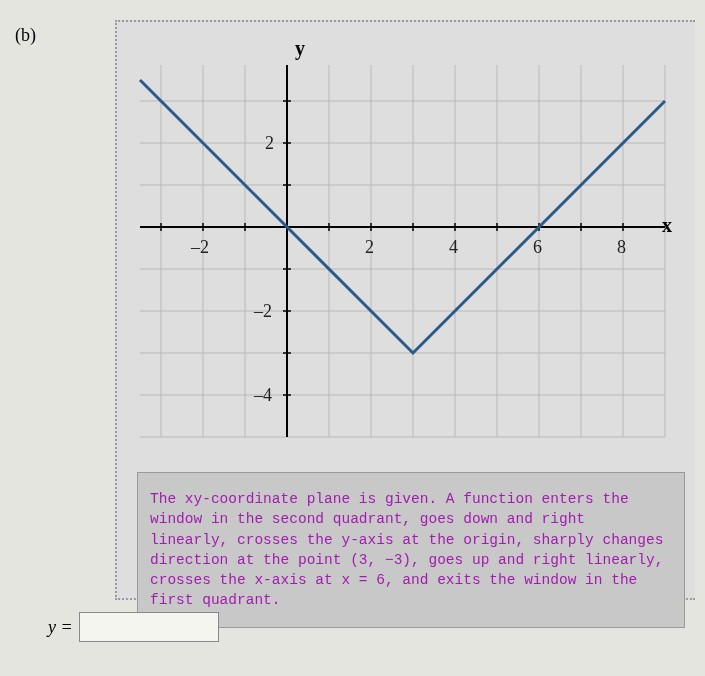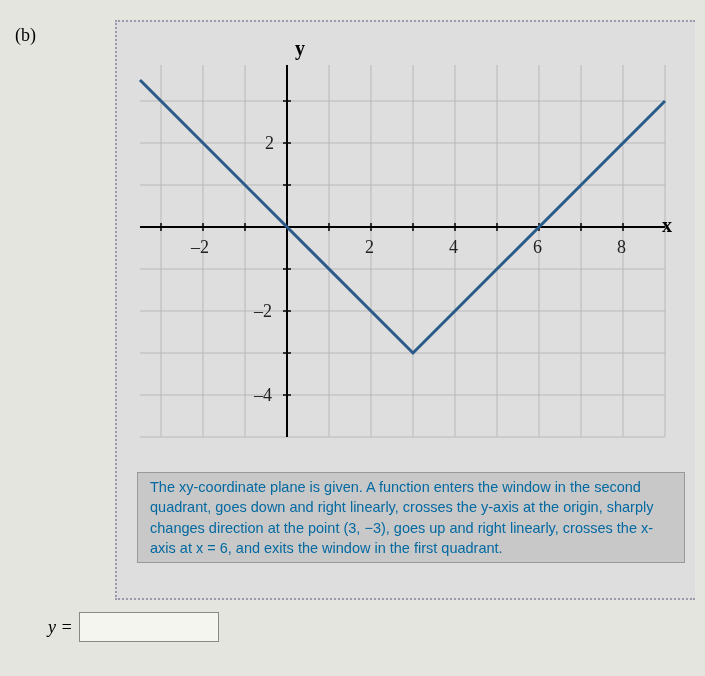--- a/index.html
+++ b/index.html
@@ -54,25 +54,25 @@
       font-weight: bold;
     }
     .tick-label {
       position: absolute;
       font-size: 18px;
       color: #222;
     }
     .description-box {
       background: #c8c8c8;
       border: 1px solid #999;
-      padding: 4px 12px;
-      font-family: Liberation Sans, sans-serif;
+      padding: 16px 12px;
+      font-family: Liberation Mono, monospace;
       font-size: 14.5px;
       line-height: 1.4;
-      color: #0369a1;
+      color: #a21caf;
     }
     .answer-row {
       position: absolute;
       top: 612px;
       left: 48px;
       display: flex;
       align-items: center;
       gap: 6px;
     }
     .answer-row .prompt {

